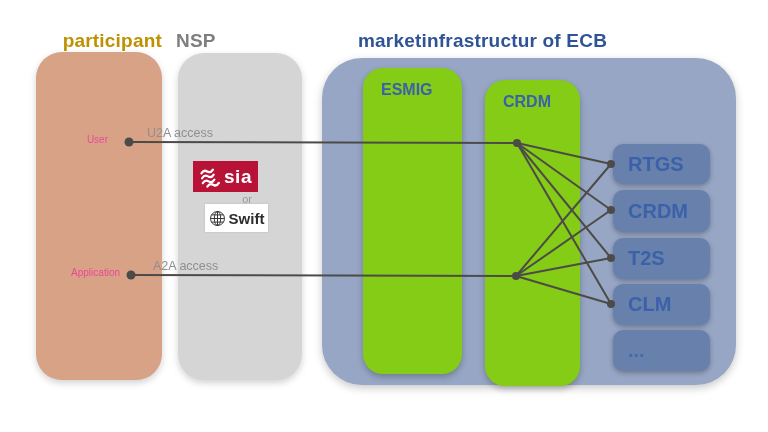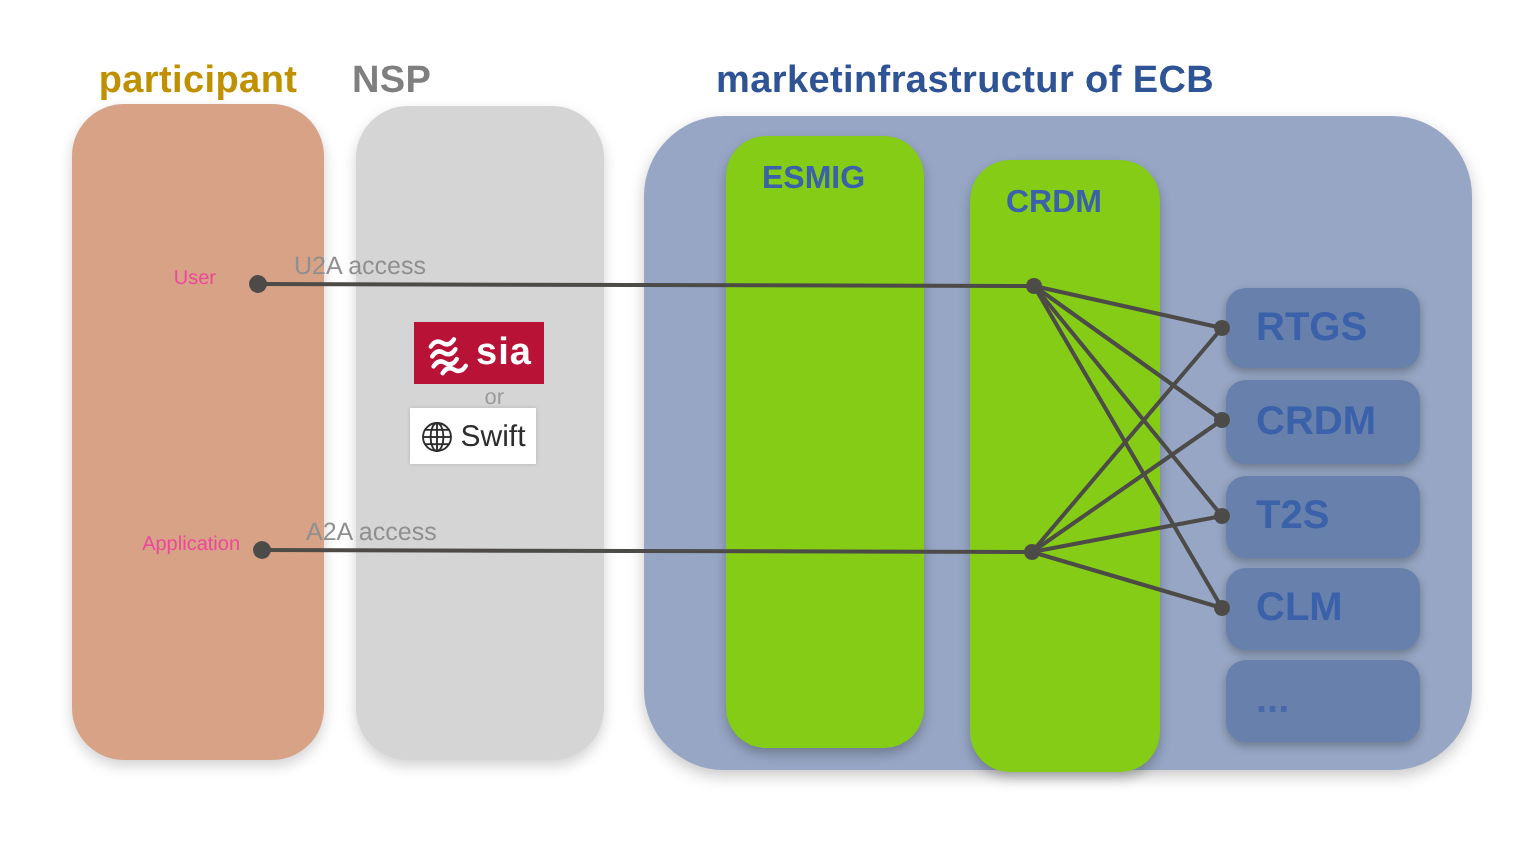--- a/index.html
+++ b/index.html
@@ -3,21 +3,21 @@
 <meta charset="utf-8">
 <style>
   html,body{margin:0;padding:0;background:#ffffff;}
   #canvas{
     position:relative;width:768px;height:432px;background:#ffffff;overflow:hidden;
     font-family:"Liberation Sans", sans-serif;
   }
   .abs{position:absolute;}
   
   .col-title{font-size:19px;font-weight:600;letter-spacing:.2px;}
-  #participant-title{left:36px;top:30px;width:126px;text-align:center;color:#BF9000;}
+  #participant-title{left:36px;top:30px;width:126px;text-align:right;color:#BF9000;}
   #nsp-title{left:176px;top:30px;width:124px;text-align:left;color:#7F7F7F;}
   #ecb-title{left:358px;top:30px;color:#2F5496;}
   
   .pillar{border-radius:26px;box-shadow:0 3px 7px rgba(0,0,0,.18);}
   #participant-box{left:36px;top:52px;width:126px;height:328px;background:#D7A286;}
   #nsp-box{left:178px;top:53px;width:124px;height:327px;background:#D5D5D5;}
   #ecb-box{left:322px;top:58px;width:414px;height:327px;background:#96A6C4;
            border-radius:40px;box-shadow:0 3px 8px rgba(0,0,0,.22);}
   .inner-pillar{background:#84cc16;border-radius:20px;box-shadow:0 3px 6px rgba(0,0,0,.25);}
   #esmig-box{left:363px;top:68px;width:99px;height:306px;}
@@ -34,28 +34,28 @@
   #service-more{top:330px;height:41px;}
   #service-more .service-label{opacity:.75;}
   
   .endpoint-label{color:#ec4899;font-size:10px;}
   #user-label{left:40px;top:134px;width:68px;text-align:right;}
   #application-label{left:28px;top:267px;width:92px;text-align:right;}
   .access-label{color:#8F8F8F;font-size:12.5px;}
   #u2a-label{left:147px;top:126px;}
   #a2a-label{left:153px;top:259px;}
   
-  #sia-logo{left:207px;top:161px;width:65px;height:31px;background:#B81237;
+  #sia-logo{left:193px;top:161px;width:65px;height:31px;background:#B81237;
             display:flex;align-items:center;justify-content:center;gap:1px;}
   #sia-text{color:#ffffff;font-size:19px;font-weight:bold;letter-spacing:.5px;line-height:1;}
   #or-label{left:192px;top:193px;width:60px;text-align:right;color:#9A9A9A;font-size:11px;}
   #swift-logo{left:205px;top:204px;width:63px;height:28px;background:#ffffff;
               display:flex;align-items:center;justify-content:center;gap:3px;
               box-shadow:0 0 2px rgba(0,0,0,.15);}
-  #swift-text{color:#2D2D2D;font-size:15px;font-weight:400;line-height:1;}
+  #swift-text{color:#2D2D2D;font-size:15px;font-weight:700;line-height:1;}
   
   #connections{left:0;top:0;pointer-events:none;}
 </style>
 </head>
 <body>
 
 <div id="canvas">
 
   <div class="abs col-title" id="participant-title">participant</div>
   <div class="abs col-title" id="nsp-title">NSP</div>

